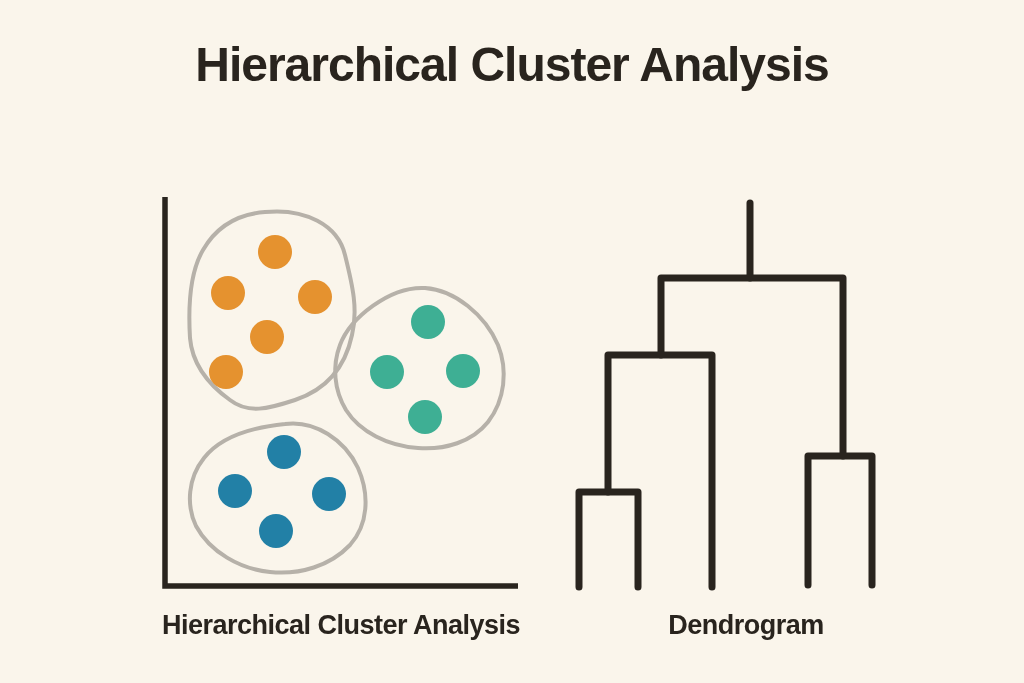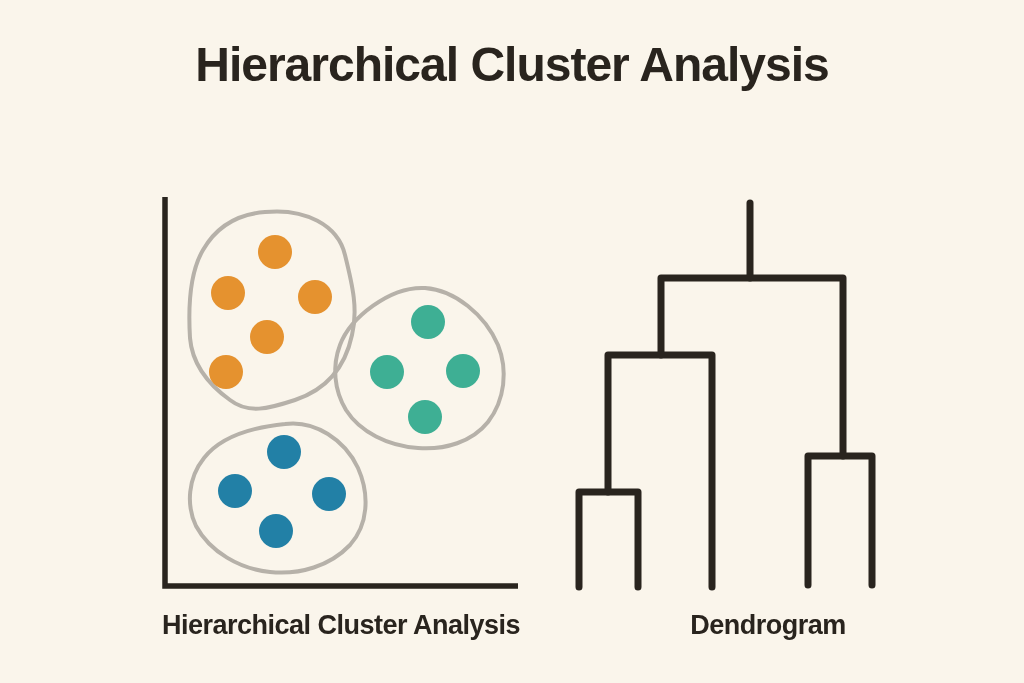--- a/index.html
+++ b/index.html
@@ -37,21 +37,21 @@
     position: absolute;
     top: 610px;
     font-size: 27px;
     font-weight: 700;
     letter-spacing: -0.5px;
     color: #29241E;
     white-space: nowrap;
     transform: translateX(-50%);
   }
   .caption-left { left: 341px; }
-  .caption-right { left: 768px; }
+  .caption-right { left: 746px; }
 </style>
 </head>
 <body>
 
 <div id="canvas" style="background: rgb(250, 245, 235); text-decoration: underline;">
   <div class="title" style="color: rgb(41, 36, 30);">
     <div>Hierarchical Cluster Analysis</div>
   </div>
 
   <svg id="figure-svg" viewBox="0 0 1024 683" xmlns="http://www.w3.org/2000/svg">

